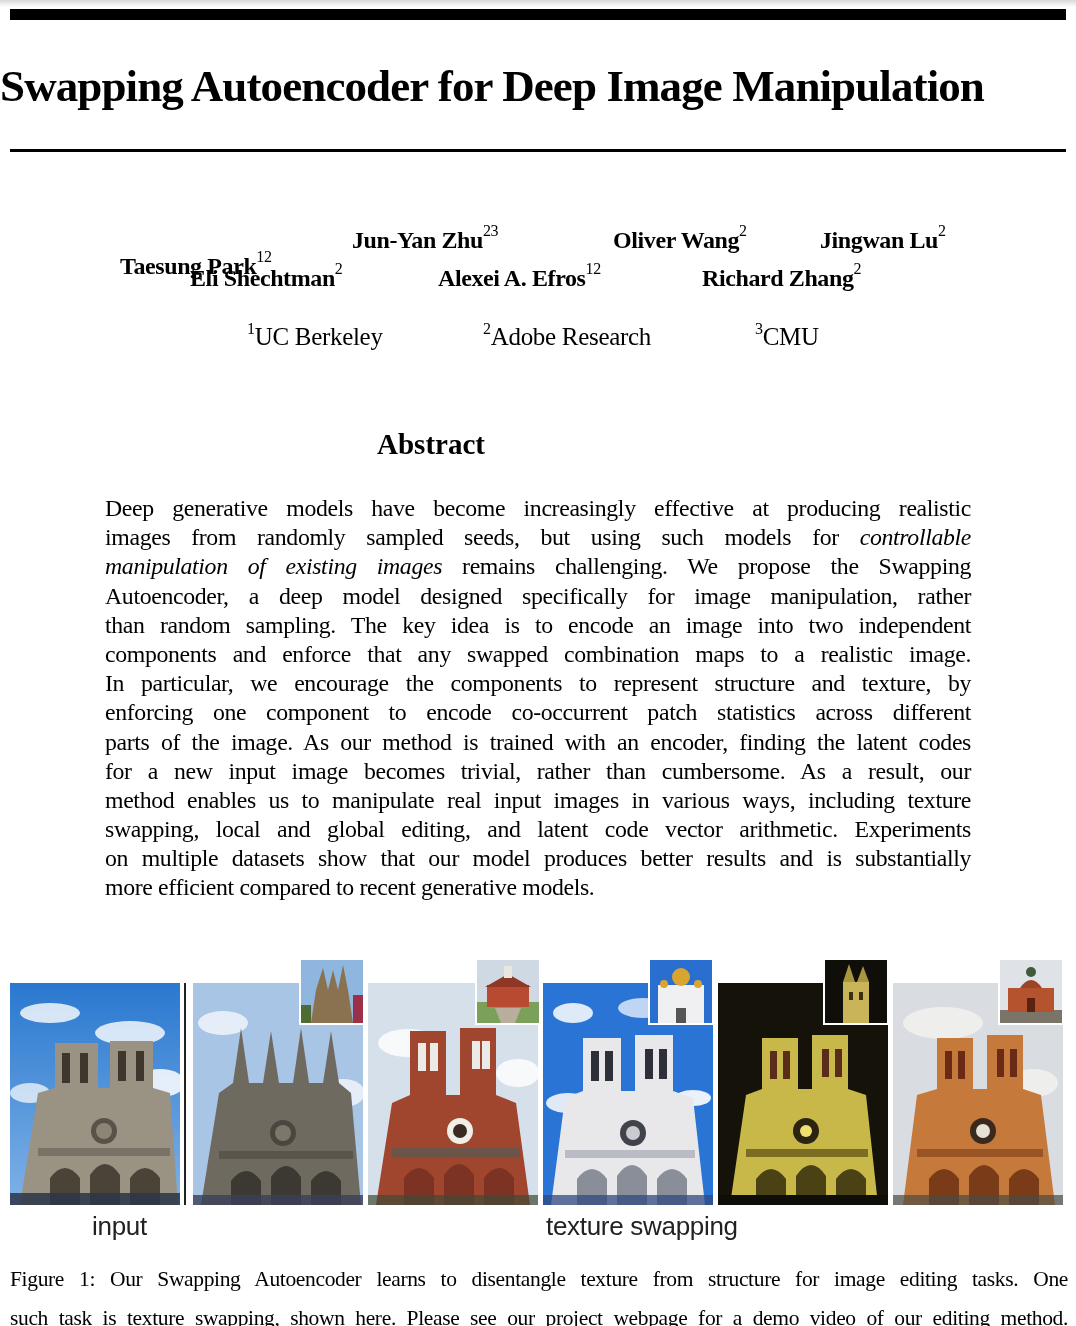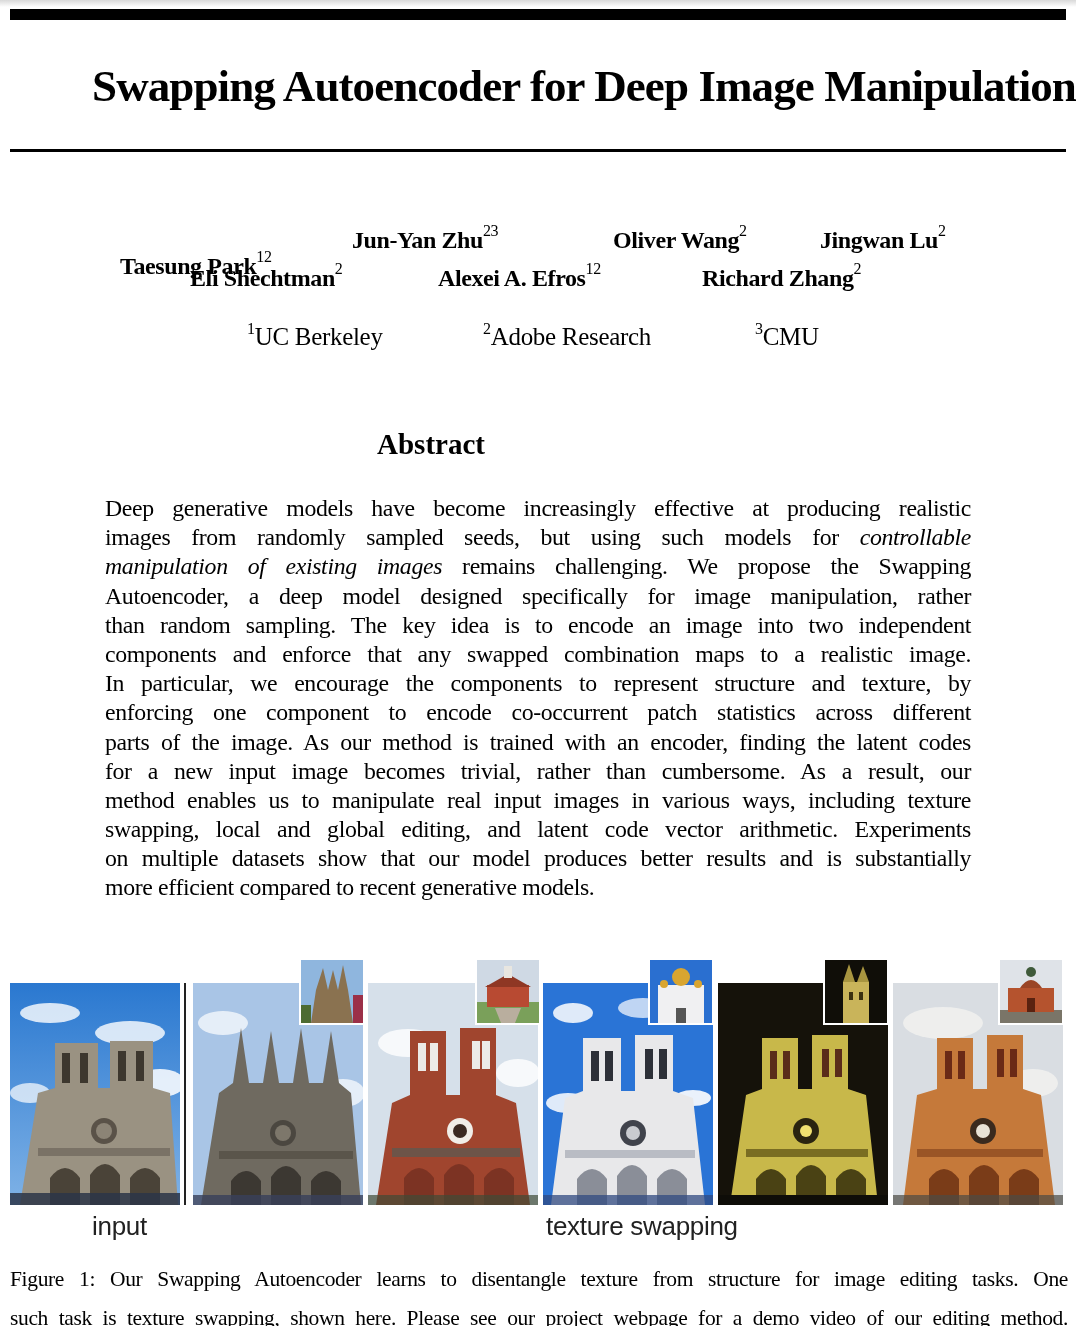--- a/index.html
+++ b/index.html
@@ -2,21 +2,21 @@
 <html><head>
 <meta charset="utf-8">
 <style>
   * { box-sizing: border-box; margin: 0; padding: 0; }
   html, body { width: 1076px; height: 1326px; background: #ffffff; overflow: hidden; }
   body { position: relative; font-family: "Liberation Serif", "DejaVu Serif", serif; color: #000; }
 
   .top-shadow { position: absolute; left: 0; top: 0; width: 1076px; height: 7px;
     background: linear-gradient(#d9d9d9, #ffffff); }
   .rule-top { position: absolute; left: 10px; top: 9px; width: 1056px; height: 11px; background: #000; }
-  .title { position: absolute; left: 0; top: 58px; width: 1076px; text-align: right;
+  .title { position: absolute; left: 0; top: 58px; width: 1076px; text-align: left;
     font-weight: bold; font-size: 45px; letter-spacing: -0.9px; line-height: 56px; }
   .rule-bottom { position: absolute; left: 10px; top: 149px; width: 1056px; height: 3px; background: #000; }
 
   .authors { position: absolute; left: 0; width: 1076px; font-weight: bold; font-size: 24px; line-height: 30px; }
   .author { position: absolute; white-space: nowrap; letter-spacing: -0.4px; }
   .author sup { font-weight: normal; font-size: 16px; position: relative; top: -2px; vertical-align: top; line-height: 16px; }
 
   .affil { position: absolute; white-space: nowrap; font-size: 25px; line-height: 30px; letter-spacing: -0.3px; }
   .affil sup { font-size: 16px; vertical-align: top; line-height: 16px; position: relative; top: -1px; }
 

